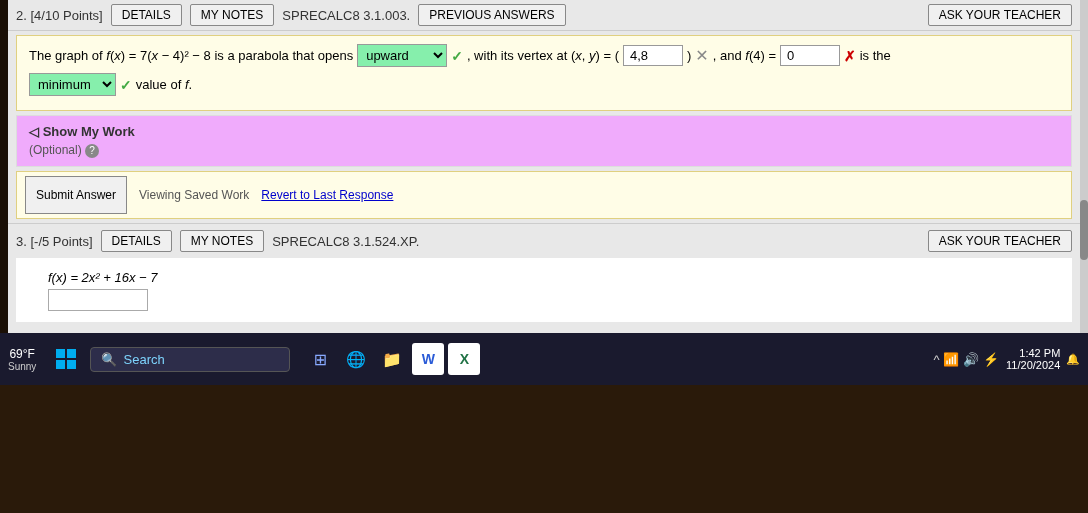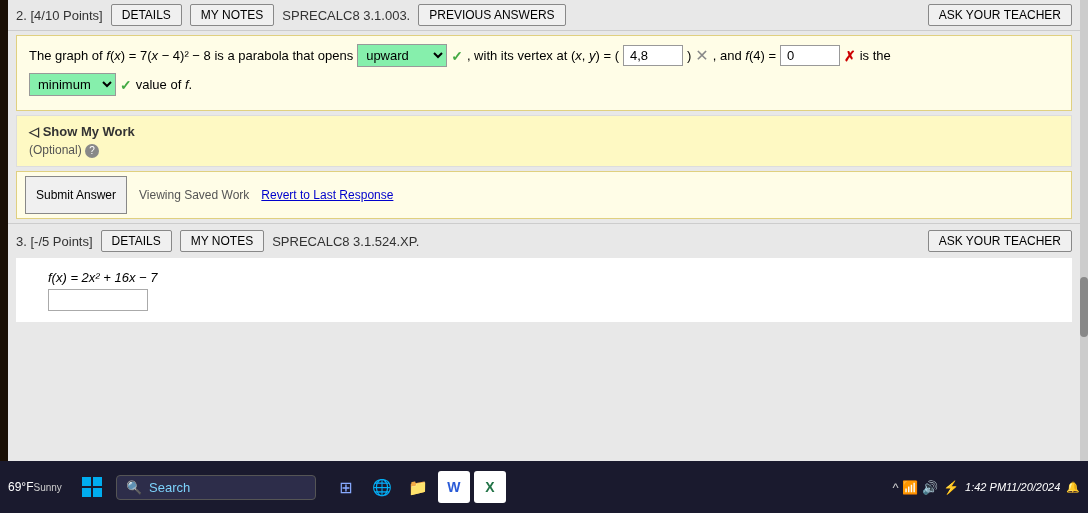--- a/index.html
+++ b/index.html
@@ -7,21 +7,21 @@
       background: #2a1a0a;
       font-family: Arial, sans-serif;
       font-size: 14px;
       color: #000;
       width: 1088px;
       height: 513px;
       overflow: hidden;
     }
     .screen {
       width: 1088px;
-      height: 513px;
+      height: 385px;
       background: #1a0f05;
       position: relative;
     }
     .main-content {
       background: #e8e8e8;
       margin: 0 8px;
       padding: 0;
       position: absolute;
       top: 0;
       left: 0;
@@ -93,21 +93,21 @@
       background: #fff;
       min-width: 60px;
       display: inline-block;
     }
     .x-mark {
       color: #c00;
       font-weight: bold;
       font-size: 14px;
     }
     .show-work-section {
-      background: #fef9c3;
+      background: #f0abfc;
       border: 1px solid #ddd;
       margin: 4px 8px;
       padding: 8px 12px;
     }
     .show-work-title {
       font-size: 13px;
       font-weight: bold;
       color: #333;
       cursor: pointer;
     }
@@ -181,21 +181,21 @@
       right: 0;
       height: 52px;
       background: #1a1a2e;
       display: flex;
       align-items: center;
       padding: 0 8px;
       gap: 6px;
     }
     .taskbar-weather {
       display: flex;
-      flex-direction: row;
+      flex-direction: column;
       align-items: center;
       margin-right: 6px;
     }
     .weather-temp { color: #fff; font-size: 12px; }
     .weather-cond { color: #ccc; font-size: 10px; }
     .win-btn {
       background: none;
       border: none;
       cursor: pointer;
       padding: 4px 6px;
@@ -239,25 +239,24 @@
     .taskbar-right {
       margin-left: auto;
       display: flex;
       align-items: center;
       gap: 6px;
       color: #fff;
       font-size: 11px;
     }
     .time-display {
       display: flex;
-      flex-direction: row;
+      flex-direction: column;
       align-items: flex-end;
       color: #fff;
       font-size: 11px;
-      font-style: italic;
     }
     .sys-icons {
       display: flex;
       align-items: center;
       gap: 4px;
       font-size: 13px;
       color: #ccc;
     }
     .scrollbar-track {
       position: absolute;

